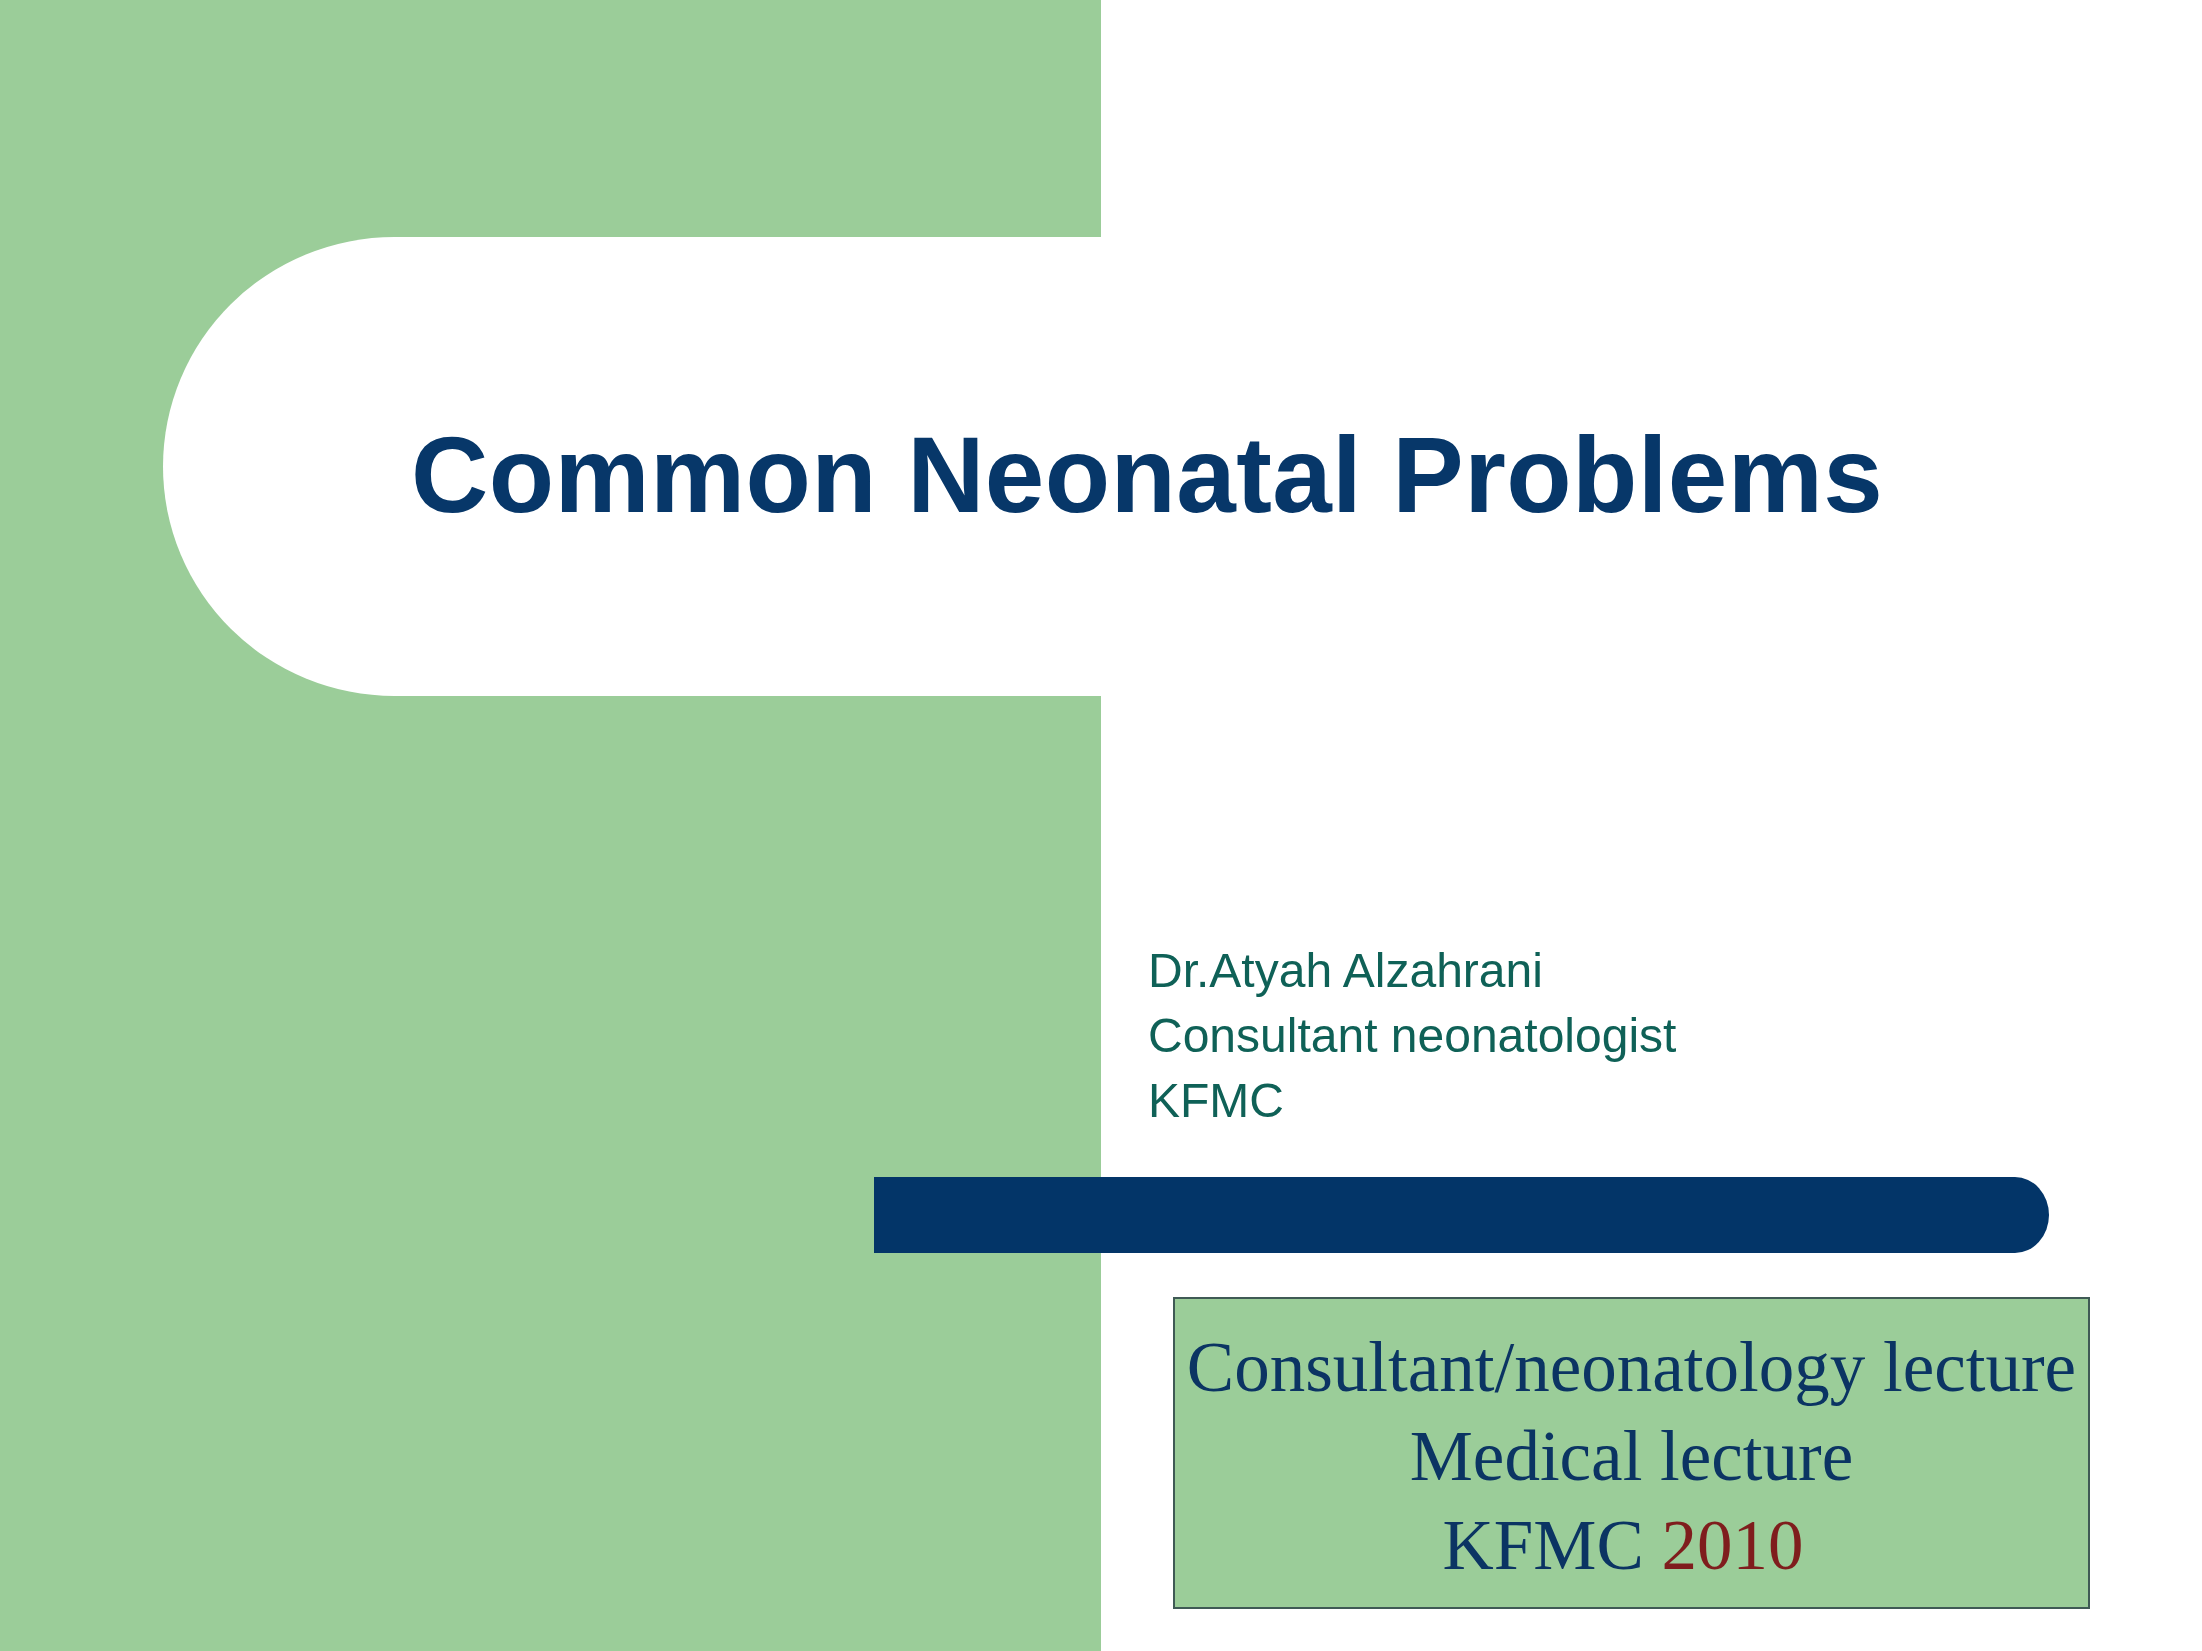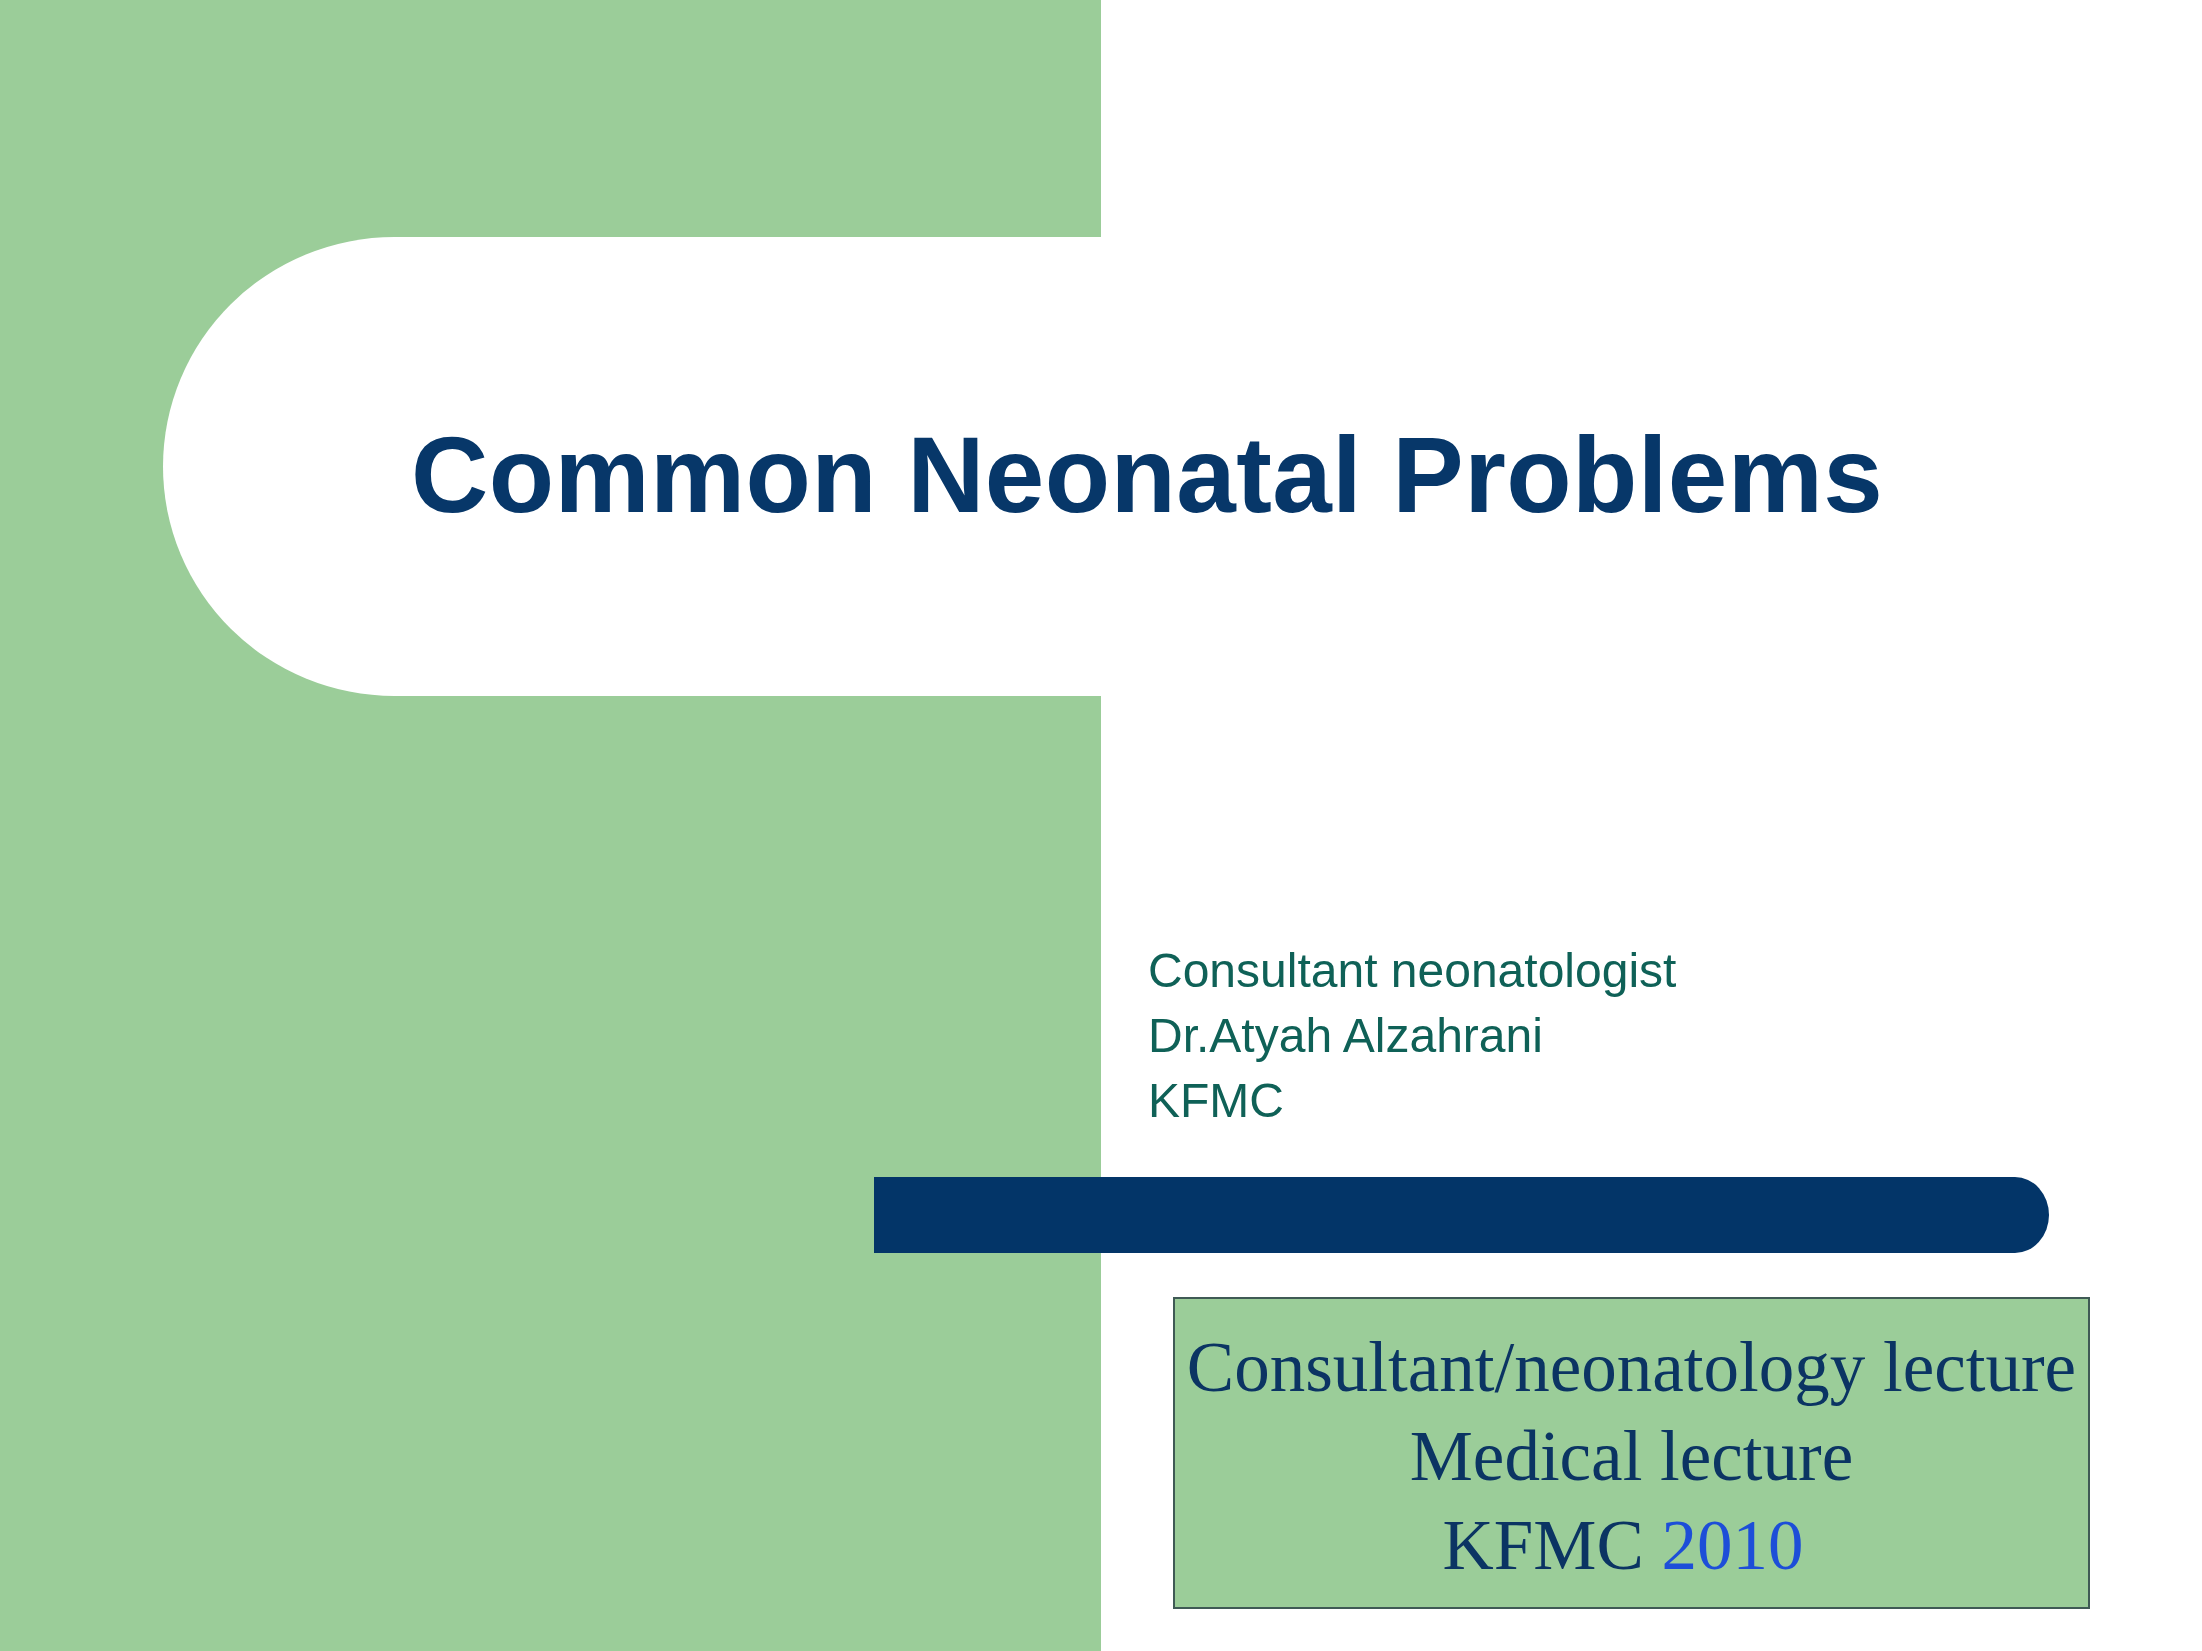--- a/index.html
+++ b/index.html
@@ -91,35 +91,35 @@
     box-sizing: border-box;
   }
   .info-line {
     display: block;
     white-space: nowrap;
   }
   .info-line.third {
     padding-right: 17px;
   }
   .year {
-    color: #1d4ed8;
+    color: #7f1d1d;
   }
 </style>
 </head>
 <body>
 
 <div class="slide">
   <div class="green-panel"></div>
   <div class="title-band"></div>
 
   <h1 class="title">Common Neonatal Problems</h1>
 
   <div class="author-block">
+    <span class="author-line">Dr.Atyah Alzahrani</span>
     <span class="author-line">Consultant neonatologist</span>
-    <span class="author-line">Dr.Atyah Alzahrani</span>
     <span class="author-line">KFMC</span>
   </div>
 
   <div class="accent-bar"></div>
 
   <div class="info-box">
     <span class="info-line">Consultant/neonatology lecture</span>
     <span class="info-line">Medical lecture</span>
     <span class="info-line third"><span>KFMC</span> <span class="year">2010</span></span>
   </div>

